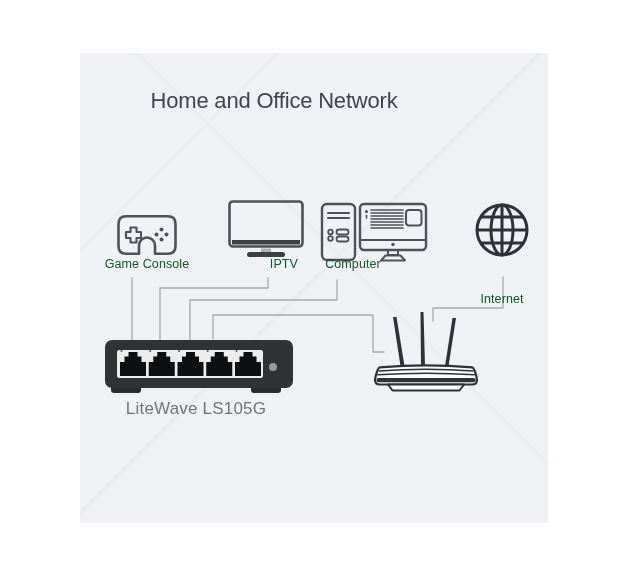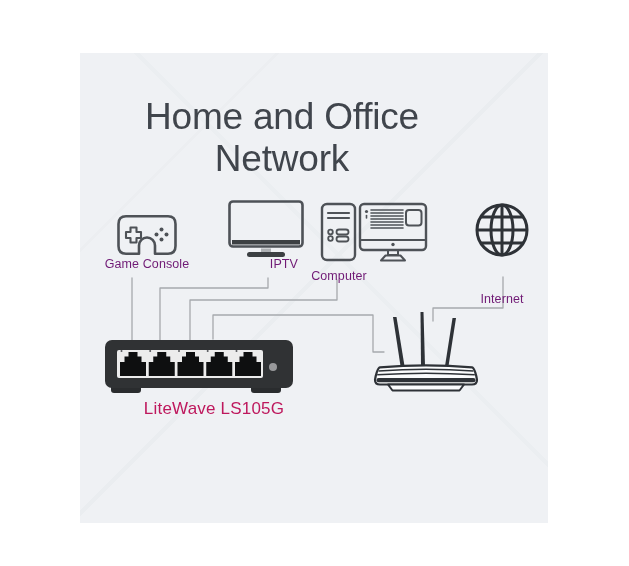--- a/index.html
+++ b/index.html
@@ -14,34 +14,34 @@
   
   .panel::before{
     content:"";position:absolute;inset:0;
     background:
       linear-gradient(135deg, transparent 48.8%, #e7eaee 48.8%, #e7eaee 49.4%, transparent 49.4%),
       linear-gradient(45deg,  transparent 55.8%, #e9ecef 55.8%, #e9ecef 56.4%, transparent 56.4%),
       linear-gradient(135deg, transparent 20.8%, #eaedf0 20.8%, #eaedf0 21.3%, transparent 21.3%);
     opacity:.55;pointer-events:none;
   }
   .title{
-    position:absolute;left:80px;top:88px;width:388px;margin:8px;
-    text-align:center;font-size:37px;font-weight:400;color:#40454c;
+    position:absolute;left:80px;top:88px;width:388px;margin:0;
+    text-align:center;font-size:22px;font-weight:400;color:#40454c;
     letter-spacing:-0.2px;z-index:3;
   }
   .dev{position:absolute;z-index:2;}
   .dev-label{
     position:absolute;z-index:2;text-align:center;
-    font-size:12.5px;color:#701a75;letter-spacing:0.1px;
+    font-size:12.5px;color:#14532d;letter-spacing:0.1px;
   }
   .lines{position:absolute;left:0;top:0;z-index:1;}
   .switch-wrap{position:absolute;left:103px;top:338px;z-index:2;}
   .switch-label{
-    position:absolute;left:119px;top:399px;width:190px;z-index:2;
-    text-align:center;font-size:17px;color:#be185d;letter-spacing:0.2px;
+    position:absolute;left:101px;top:399px;width:190px;z-index:2;
+    text-align:center;font-size:17px;color:#737373;letter-spacing:0.2px;
   }
   .router-wrap{position:absolute;left:371px;top:310px;z-index:2;}
   svg{display:block;}
 </style>
 </head>
 <body>
 
 <div class="panel"></div>
 
 <h1 class="title">Home and Office Network</h1>
@@ -106,21 +106,21 @@
       </g>
       <line x1="46.5" y1="13.5" x2="46.5" y2="16" stroke-width="1.6"></line>
 
       <rect x="68" y="48" width="10" height="5" stroke-width="2"></rect>
       <path d="M61,58.5 L85,58.5 L80.5,53.5 L65.5,53.5 Z" stroke-width="2"></path>
     </g>
     <circle cx="46.5" cy="9.5" r="1.6" fill="#4e5257"></circle>
     <circle cx="73" cy="42.5" r="1.7" fill="#4e5257"></circle>
   </svg>
 </div>
-<div class="dev-label" style="left:289px;top:257px;width:100px;margin-top:12px;">Computer</div>
+<div class="dev-label" style="left:303px;top:257px;width:100px;">Computer</div>
 
 <div class="dev" style="left:474px;top:202px;">
   <svg width="56" height="56" viewBox="0 0 56 56">
     <g fill="none" stroke="#2e3237" stroke-width="3">
       <circle cx="28" cy="28" r="25"></circle>
       <ellipse cx="28" cy="28" rx="11" ry="25"></ellipse>
       <line x1="28" y1="3" x2="28" y2="53"></line>
       <line x1="3" y1="28" x2="53" y2="28"></line>
       <line x1="6.8" y1="15" x2="49.2" y2="15"></line>
       <line x1="6.8" y1="41" x2="49.2" y2="41"></line>

